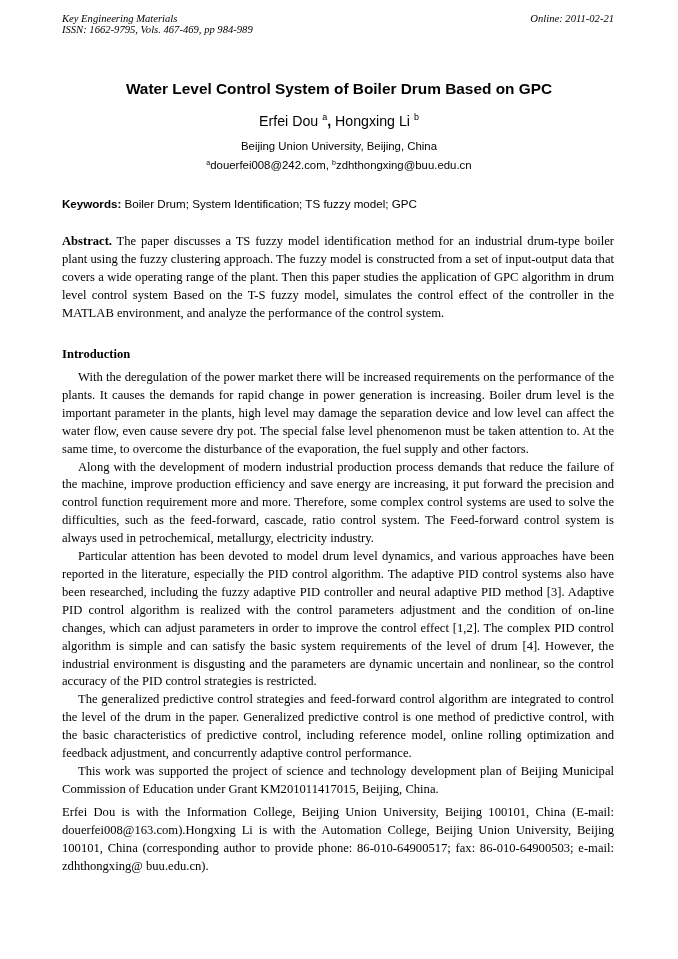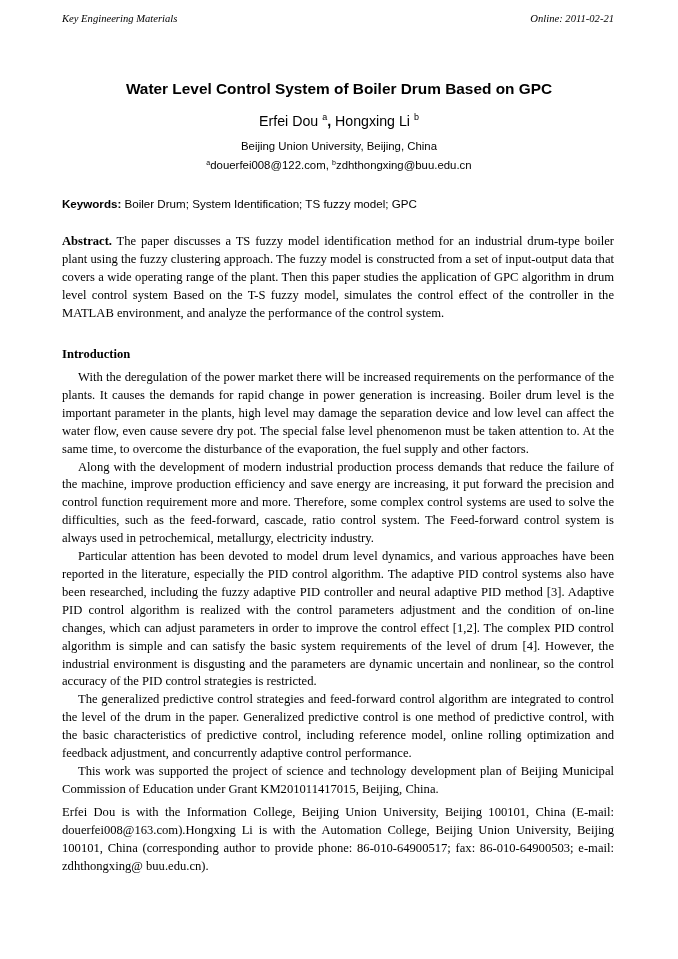--- a/index.html
+++ b/index.html
@@ -24,36 +24,37 @@
   .footnote1 p { margin: 0; text-indent: 16px; }
   .footnote2 { position: absolute; left: 62px; width: 552px; top: 804px; }
   .footnote2 p { margin: 0; }
 </style>
 </head>
 <body>
 
 <div class="header">
   <div class="left">
     <div>Key Engineering Materials</div>
+    <div>ISSN: 1662-9795, Vols. 467-469, pp 984-989</div>
   </div>
   <div class="right">Online: 2011-02-21</div>
 </div>
 
 <div class="title">Water Level Control System of Boiler Drum Based on GPC</div>
 
 <div class="authors">
   <span>Erfei Dou</span>
   <sup>a</sup><span style="font-weight:bold">, </span><span>Hongxing Li</span>
   <sup>b</sup>
 </div>
 
 <div class="affil">Beijing Union University, Beijing, China</div>
 
 <div class="emails">
-  <sup>a</sup><span>douerfei008@122.com</span><span>, </span><sup>b</sup><span>zdhthongxing@buu.edu.cn</span>
+  <sup>a</sup><span>douerfei008@242.com</span><span>, </span><sup>b</sup><span>zdhthongxing@buu.edu.cn</span>
 </div>
 
 <div class="keywords">
   <b>Keywords:</b><span> Boiler Drum; System Identification; TS fuzzy model; GPC</span>
 </div>
 
 <div class="abstract body-text">
   <b>Abstract.</b><span> The paper discusses a TS fuzzy model identification method for an industrial drum-type boiler plant using the fuzzy clustering approach. The fuzzy model is constructed from a set of input-output data that covers a wide operating range of the plant. Then this paper studies the application of GPC algorithm in drum level control system Based on the T-S fuzzy model, simulates the control effect of the controller in the MATLAB environment, and analyze the performance of the control system.</span>
 </div>
 

